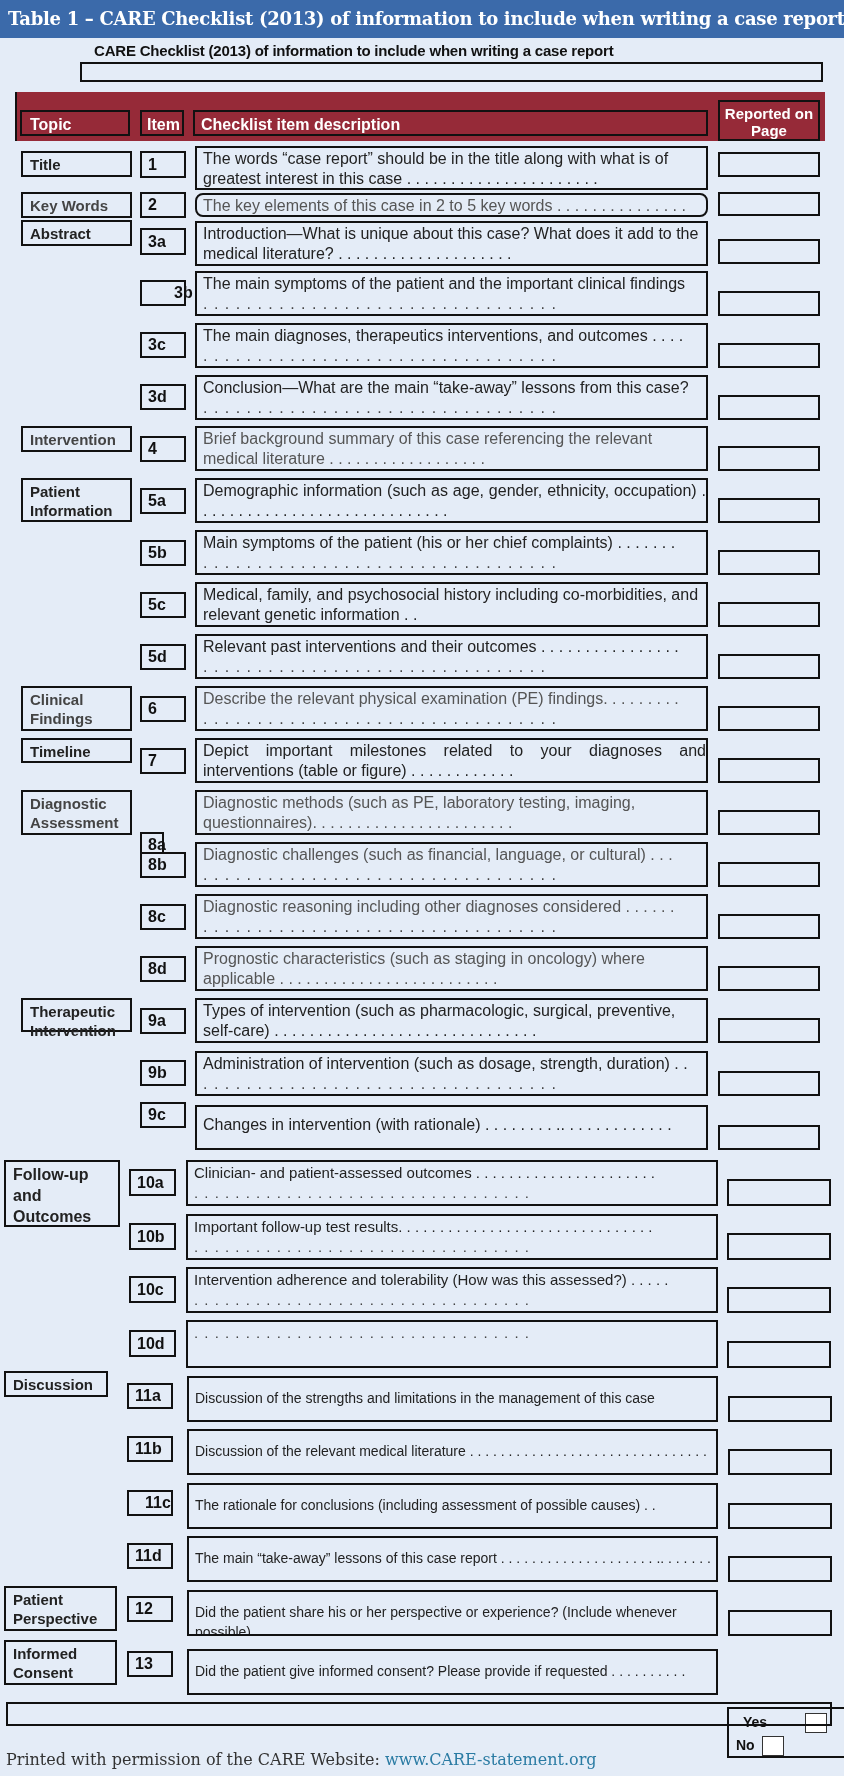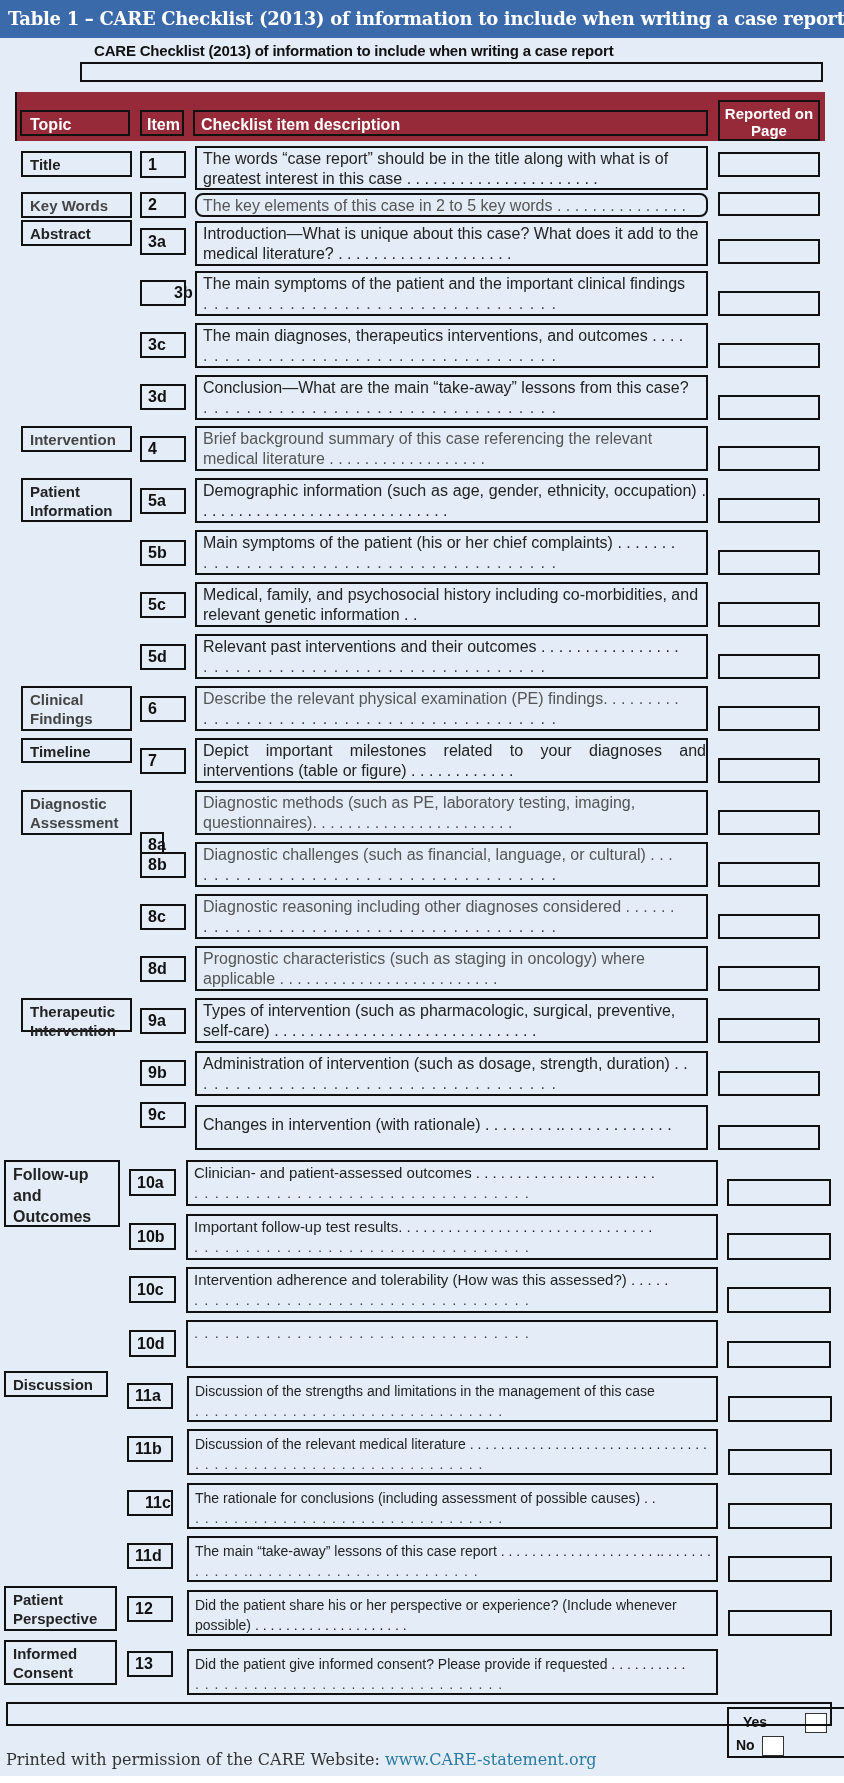--- a/index.html
+++ b/index.html
@@ -13,21 +13,21 @@
               white-space:nowrap; letter-spacing:-0.2px; }
   .titlebox { position:absolute; left:80px; top:62px; width:739px; height:16px; border:2px solid #111; background:#e4ecf7; }
   .hdrband { position:absolute; left:15px; top:92px; width:808px; height:49px; background:#962a38; border-left:2px solid #111; }
   .hbox { position:absolute; border:2px solid #111; background:#962a38; color:#fff; font-weight:bold;
           font-size:16px; box-sizing:border-box; }
   .box { position:absolute; border:2px solid #111; box-sizing:border-box; background:#e4ecf7; }
   .topic { font-size:15px; font-weight:bold; color:#222; padding:2px 0 0 7px; line-height:19px; }
   .item { font-size:16px; font-weight:bold; color:#111; padding:0 0 0 6px; display:flex; align-items:center; }
   .desc { font-size:16px; color:#222; padding:1px 0 0 6px; line-height:20px; overflow:hidden; }
   .desc.grey { color:#555; }
-  .desc.small { font-size:14px; line-height:24px; padding-top:3px; }
+  .desc.small { font-size:14px; line-height:24px; padding-top:10px; }
   .desc .dots { display:block; letter-spacing:1px; color:#444; }
   .pagebox { position:absolute; border:2px solid #111; box-sizing:border-box; background:#e4ecf7; }
   .consent { position:absolute; left:727px; top:1707px; width:125px; height:51px; border:2px solid #111; box-sizing:border-box; }
   .consent .lbl { position:absolute; font-size:14px; font-weight:bold; color:#111; }
   .cb { position:absolute; width:20px; height:18px; border:1px solid #333; background:#fff; }
   .footerbox { position:absolute; left:6px; top:1702px; width:826px; height:24px; border:2px solid #111; box-sizing:border-box; }
   .footer { position:absolute; left:6px; top:1750px; font-family:"DejaVu Serif", serif; font-size:16px; color:#333; white-space:nowrap; }
   .footer a { color:#2a7ba3; text-decoration:none; }
 </style>
 </head>

